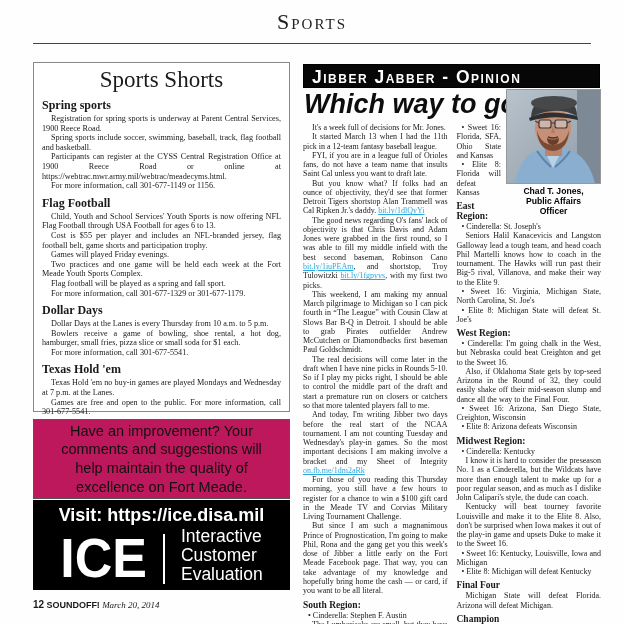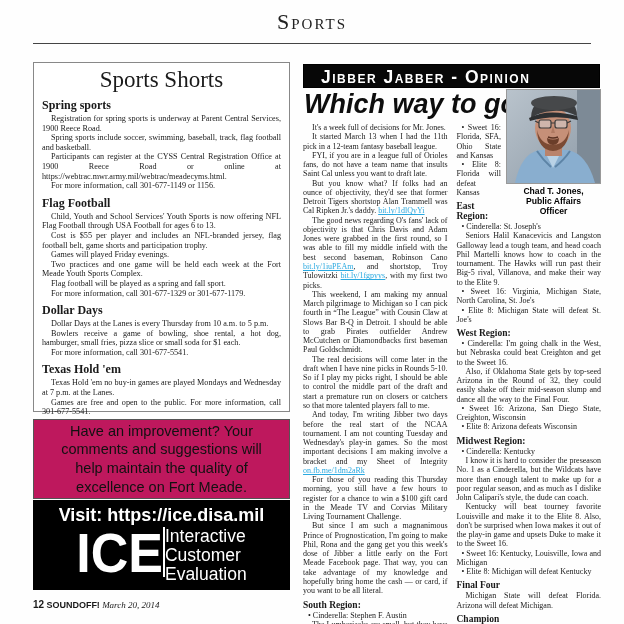--- a/index.html
+++ b/index.html
@@ -21,33 +21,33 @@
   .shorts-p{font-size:8.2px;line-height:1.17;margin:0;text-align:justify;text-indent:9px;}
   #shorts-note{font-size:8.2px;font-style:italic;text-align:center;margin-top:6px;}
   #improve-box{position:absolute;left:33px;top:419px;width:257px;height:80px;
     border:1px solid #555;box-sizing:border-box;background:#be185d;
     display:flex;align-items:center;justify-content:center;padding:3px 20px;}
   #improve-text{font-family:"Liberation Sans", sans-serif;font-size:14.5px;
     line-height:1.28;text-align:center;color:#111;}
   #ice-ad{position:absolute;left:33px;top:500px;width:257px;height:90px;
     background:#000;color:#fff;font-family:"Liberation Sans", sans-serif;box-sizing:border-box;}
   #ice-visit{text-align:center;font-weight:bold;font-size:18px;padding-top:5px;}
-  #ice-row{display:flex;align-items:flex-start;justify-content:center;gap:0;margin-top:1px;}
+  #ice-row{display:flex;align-items:flex-end;justify-content:center;gap:16px;margin-top:1px;}
   #ice-logo{font-size:52px;font-weight:bold;letter-spacing:0px;line-height:1;
     transform:scaleY(1.08);}
   #ice-divider{width:2px;height:50px;background:#fff;}
   #ice-tagline{font-size:17.5px;line-height:1.08;}
   
   #footer-left{position:absolute;left:33px;top:599px;font-size:9px;}
   #footer-page{font-family:"Liberation Sans", sans-serif;font-weight:bold;font-size:10px;}
   #footer-name{font-family:"Liberation Sans", sans-serif;font-weight:bold;font-size:9px;}
   #footer-date{font-style:italic;font-size:9px;}
   
   #kicker{position:absolute;left:303px;top:64px;width:297px;height:24px;
-    background:#070707;color:#fff;box-sizing:border-box;padding-left:17px;
+    background:#070707;color:#fff;box-sizing:border-box;padding-left:8px;
     font-family:"Liberation Sans", sans-serif;font-variant:small-caps;
     font-weight:bold;font-size:17.5px;letter-spacing:1.5px;line-height:24px;
     border:1px solid #000;}
   #headline{position:absolute;left:304px;top:89px;margin:0;
     font-family:"Liberation Sans", sans-serif;font-style:italic;font-weight:bold;
     font-size:27px;color:#0d0d0d;}
   #article{position:absolute;left:303px;top:123px;width:298px;height:480px;
     display:flex;gap:9px;}
   .acol{width:146px;}
   .blk-p,.blk-b,.blk-i{font-size:8px;line-height:1.16;margin:0;text-align:justify;}

